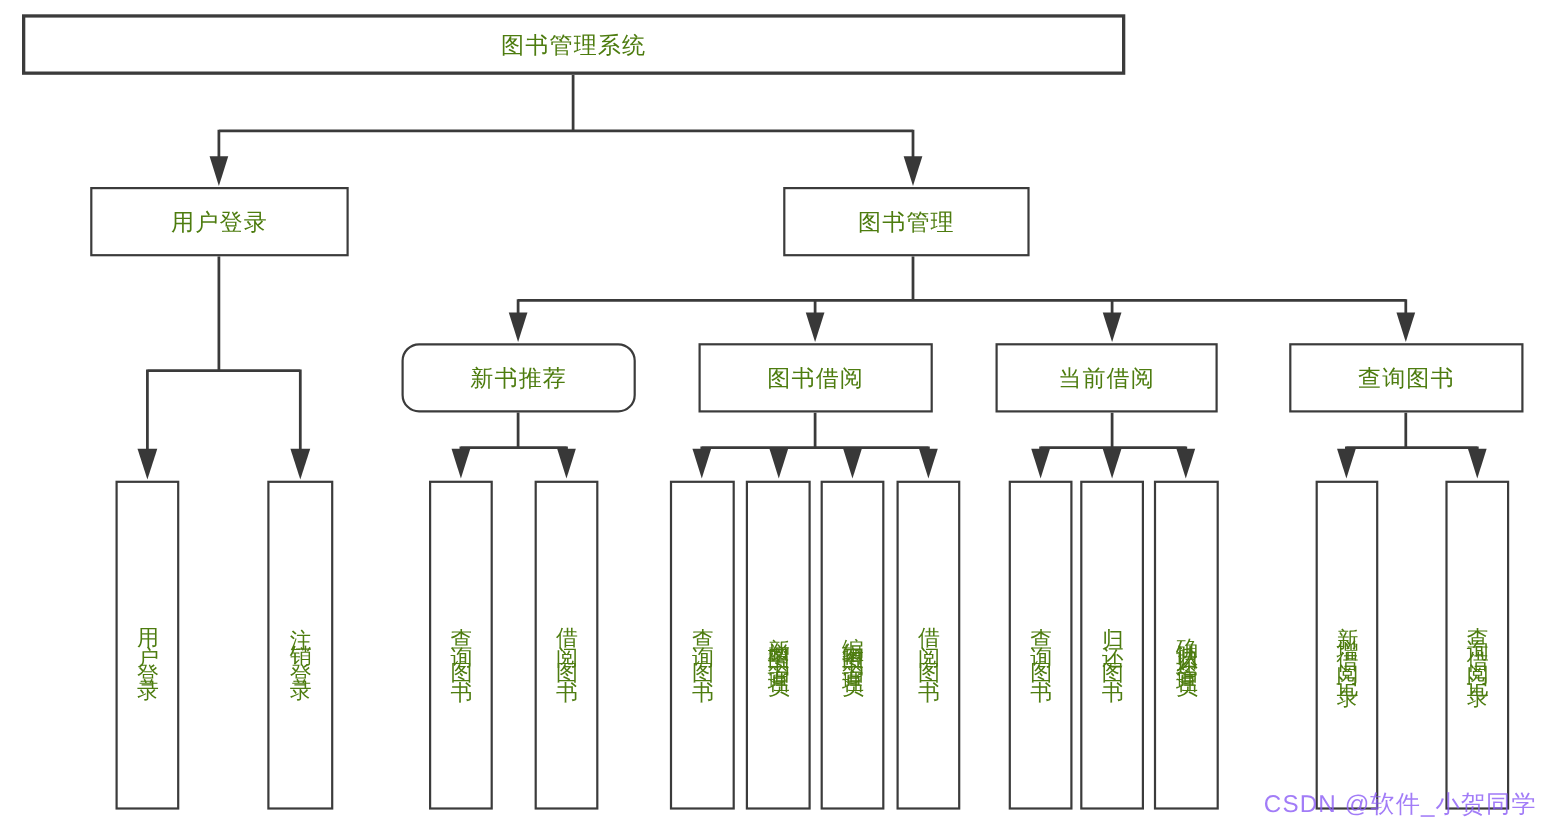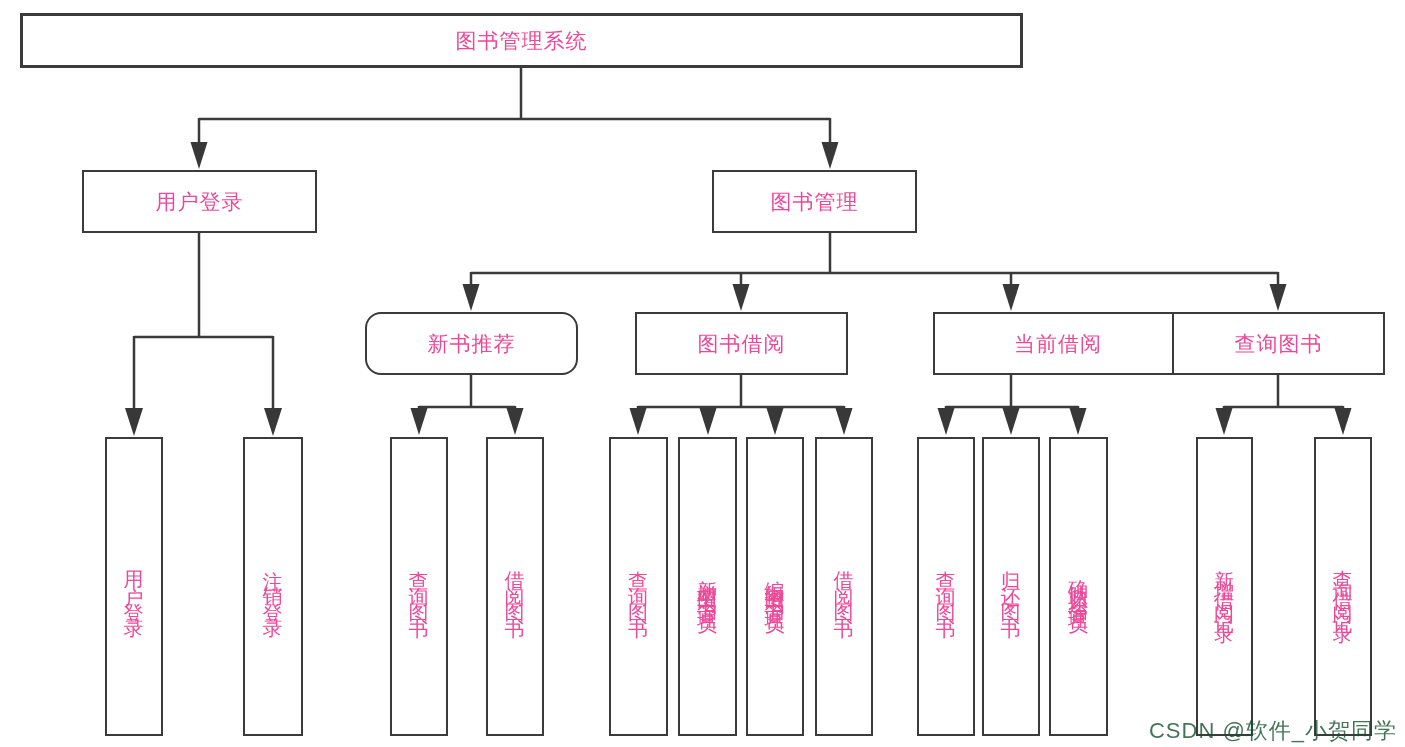--- a/index.html
+++ b/index.html
@@ -24,30 +24,30 @@
     pointer-events: none;
   }
   .box {
     position: absolute;
     box-sizing: border-box;
     background: #ffffff;
     border: 2.5px solid #3b3b3b;
     display: flex;
     align-items: center;
     justify-content: center;
-    color: #ec4899;
+    color: #4d7c0f;
     z-index: 2;
   }
   .hbox { font-size: 21px; letter-spacing: 1px; }
   .b-root    { left: 20px;   top: 13px;  width: 1003px; height: 55px; border-width: 3px; }
   .b-login   { left: 82px;   top: 170px; width: 235px;  height: 63px; }
-  .b-mgmt    { left: 712px;  top: 170px; width: 205px;  height: 63px; }
+  .b-mgmt    { left: 712px;  top: 170px; width: 224px;  height: 63px; }
   .b-rec     { left: 365px;  top: 312px; width: 213px;  height: 63px; border-radius: 16px; }
   .b-borrow  { left: 635px;  top: 312px; width: 213px;  height: 63px; }
-  .b-current { left: 933px;  top: 312px; width: 250px;  height: 63px; }
+  .b-current { left: 905px;  top: 312px; width: 202px;  height: 63px; }
   .b-records { left: 1172px; top: 312px; width: 213px;  height: 63px; }
 
   .leaf {
     top: 437px;
     height: 299px;
     font-size: 20px;
   }
   .leaf span {
     writing-mode: vertical-lr;
     -webkit-writing-mode: vertical-lr;
@@ -72,21 +72,21 @@
   .l-d3 { left: 1049px; width: 59px; }
   .l-e1 { left: 1196px; width: 57px; }
   .l-e2 { left: 1314px; width: 58px; }
 
   .watermark {
     position: absolute;
     right: 8px;
     top: 716px;
     z-index: 3;
     font-size: 22px;
-    color: #14532d;
+    color: #8b5cf6;
     opacity: 0.8;
     letter-spacing: 1px;
     white-space: nowrap;
   }
 </style>
 </head>
 <body>
 
 <div class="canvas">
 

